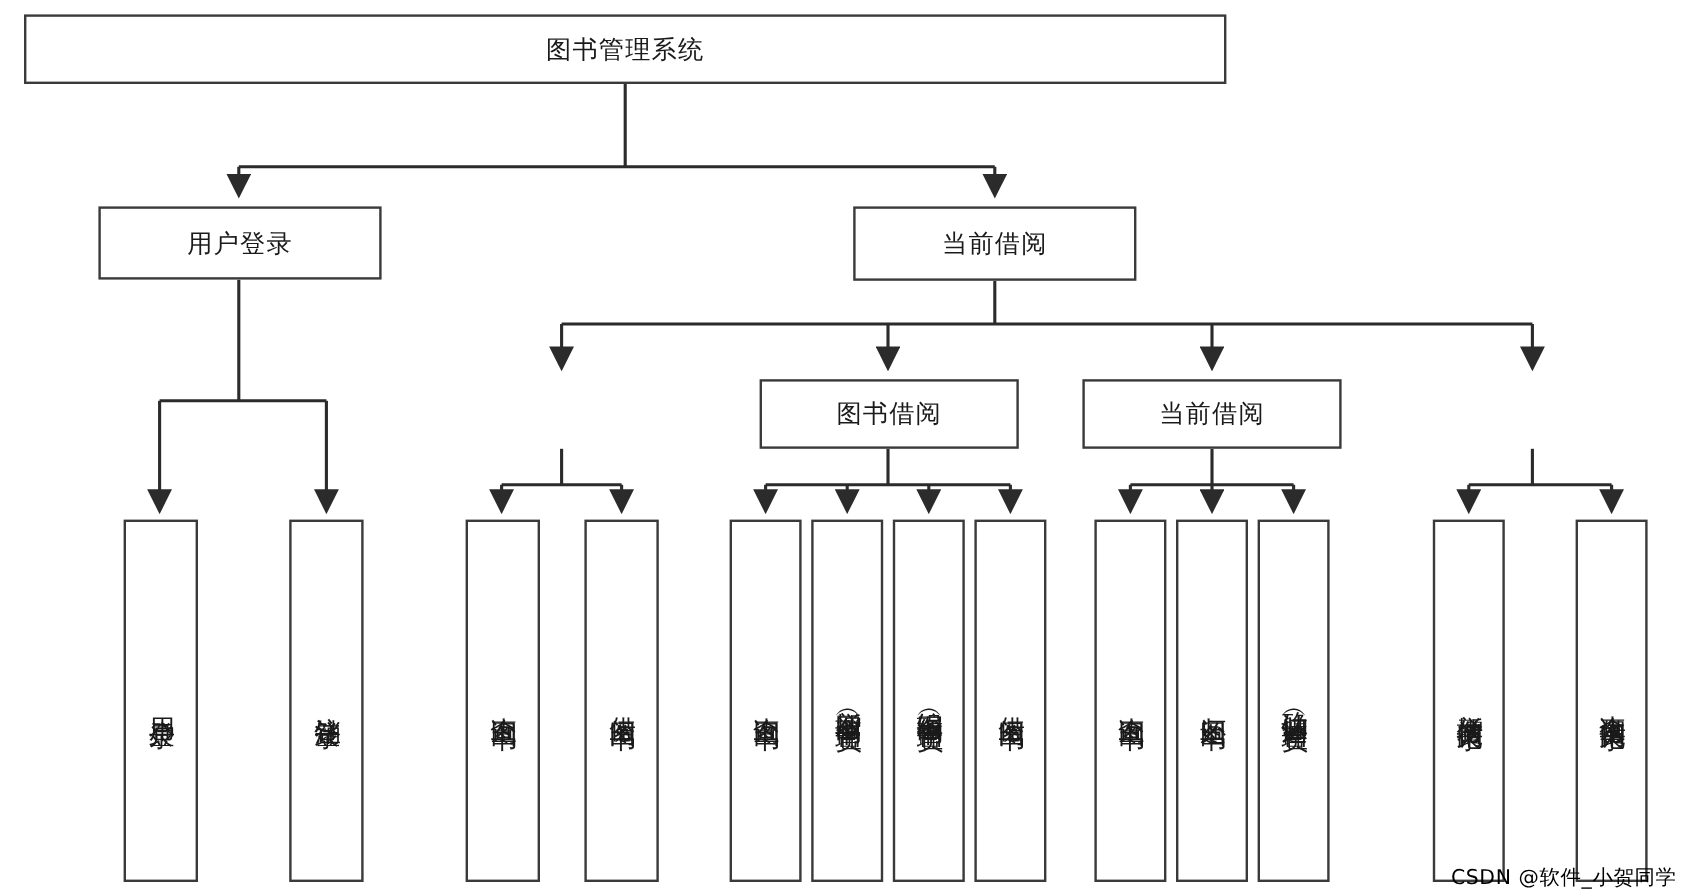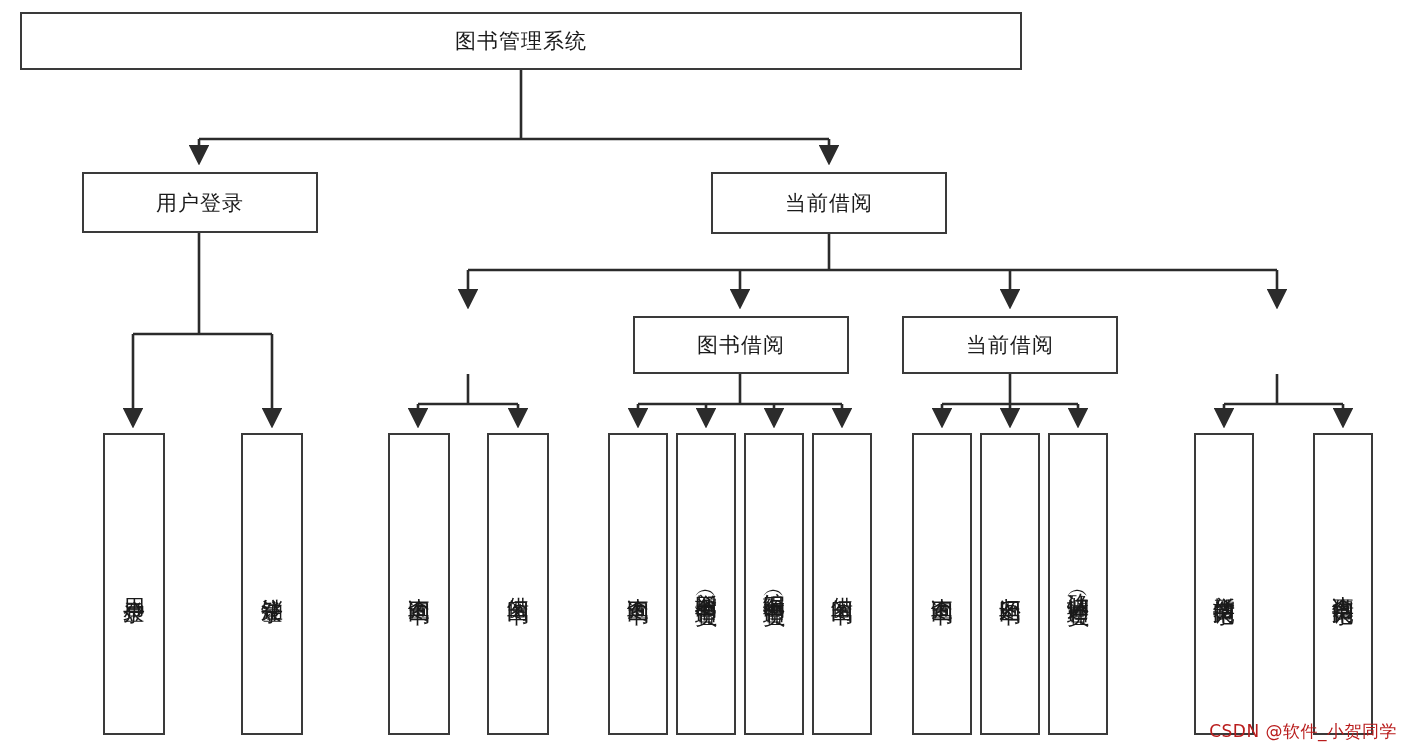--- a/index.html
+++ b/index.html
@@ -49,21 +49,21 @@
     text-orientation:upright;
     display:block;
     max-height:100%;
     white-space:normal;
   }
   .watermark{
     position:absolute;
     right:8px;
     bottom:4px;
     font-size:17px;
-    color:#b91c1c;
+    color:#000000;
     letter-spacing:0.5px;
     white-space:nowrap;
     user-select:none;
   }
 </style>
 </head>
 <body>
 
 <div id="diagram">
 

